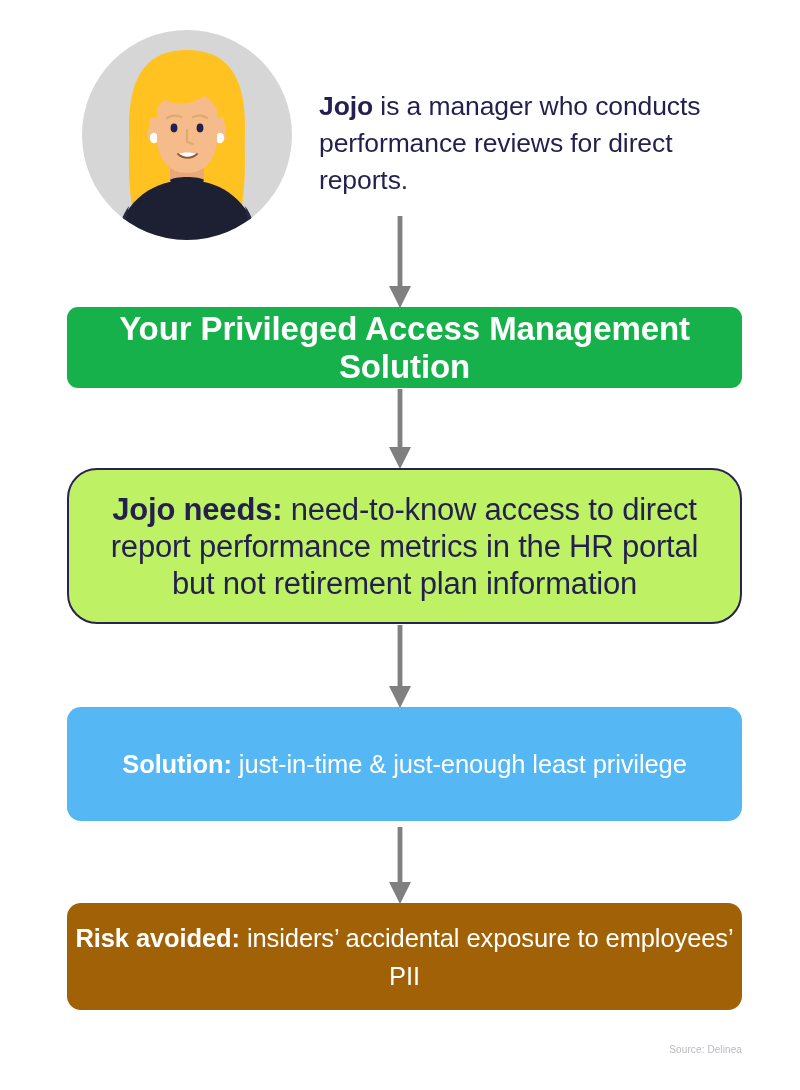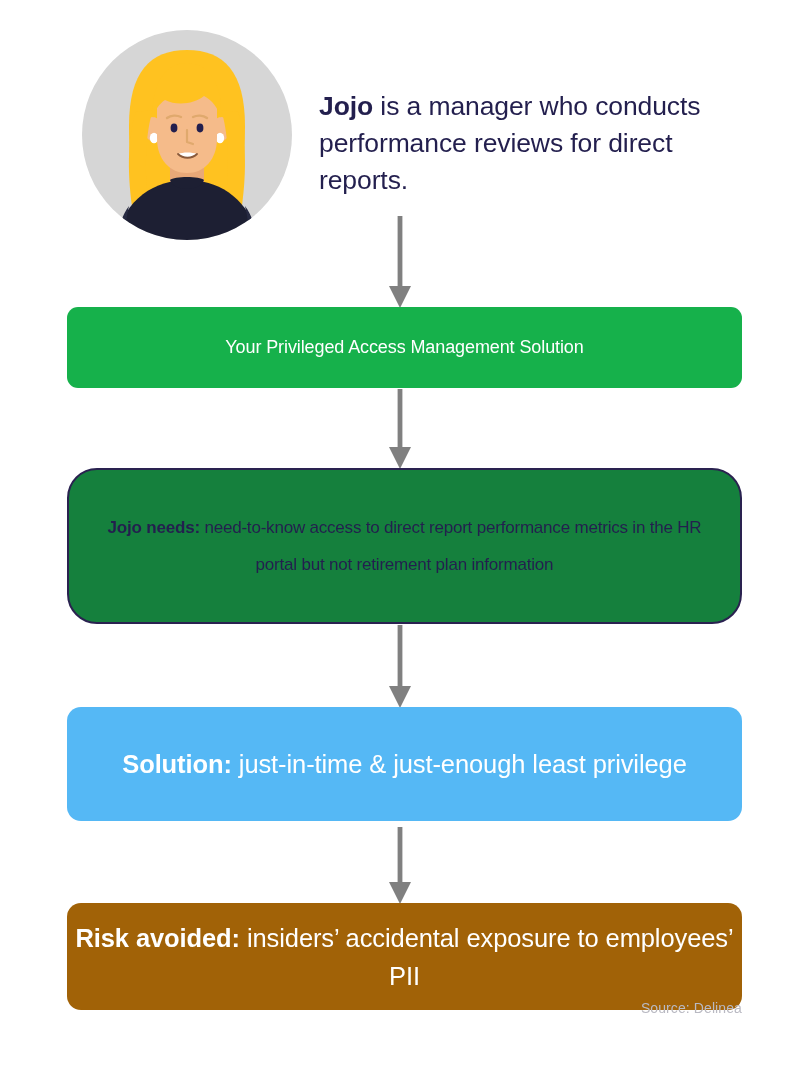--- a/index.html
+++ b/index.html
@@ -61,32 +61,33 @@
     justify-content: center;
     text-align: center;
   }
 
   .box-green {
     top: 307px;
     height: 81px;
     background: #16b14b;
     border-radius: 11px;
     color: #ffffff;
-    font-size: 18px;
-    letter-spacing: -0.1px;
+    font-size: 33px;
+    letter-spacing: -0.1px;
+    font-weight: bold;
   }
 
   .box-outline {
     top: 468px;
     height: 156px;
-    background: #15803d;
+    background: #bef264;
     border: 2.5px solid #2a2250;
     border-radius: 30px;
     color: #231f4e;
-    font-size: 17px;
+    font-size: 31px;
     line-height: 37px;
     letter-spacing: -0.2px;
     padding: 0 22px;
   }
   .box-outline b { font-weight: 700; }
 
   .box-blue {
     top: 707px;
     height: 114px;
     background: #55b8f5;
@@ -121,22 +122,22 @@
   .arrow svg { display: block; width: 28px; height: 100%; }
   .arrow-1 { top: 216px; height: 92px; }
   .arrow-2 { top: 389px; height: 80px; }
   .arrow-3 { top: 625px; height: 83px; }
   .arrow-4 { top: 827px; height: 77px; }
 
   
   .source-note {
     position: absolute;
     right: 58px;
-    top: 1000px;
-    font-size: 14px;
+    top: 1044px;
+    font-size: 10px;
     color: #b9b9c2;
     letter-spacing: 0.1px;
   }
 </style>
 </head>
 <body>
 
 <div id="flow-root">
 
   <div class="persona-row">

